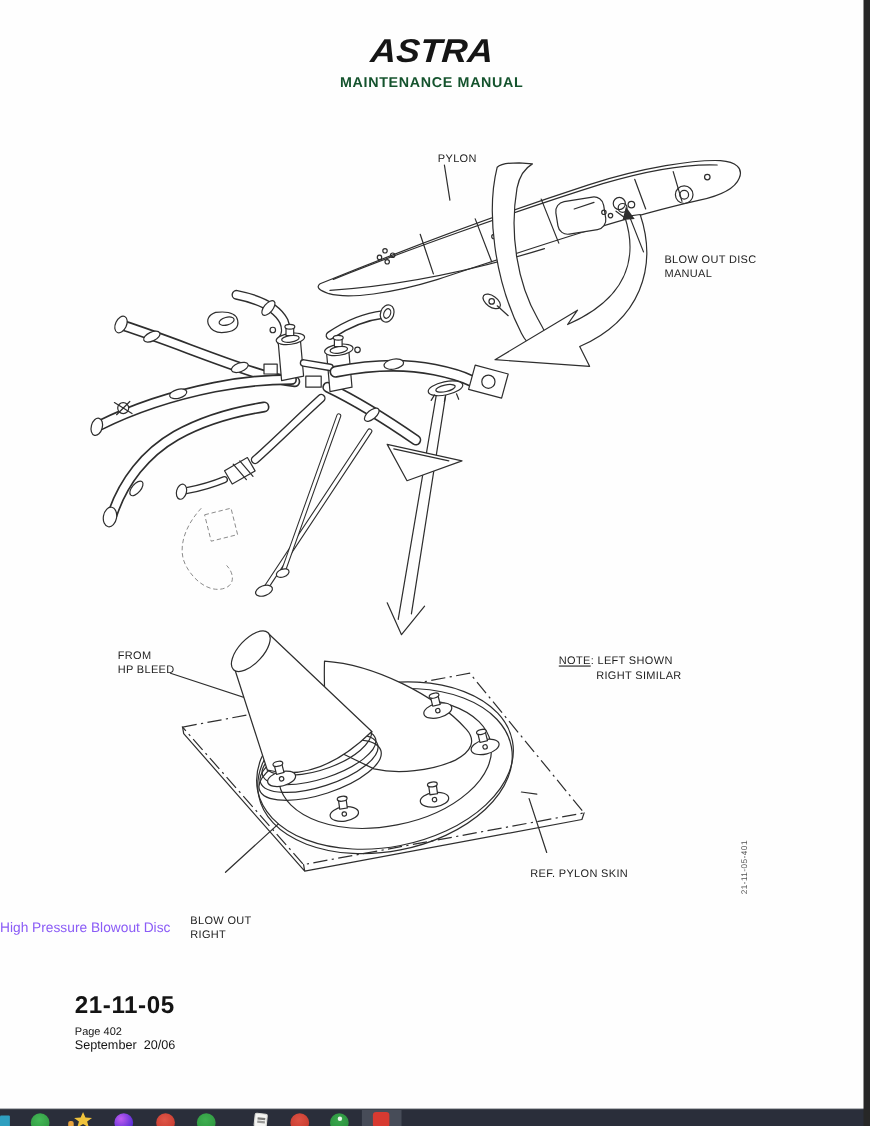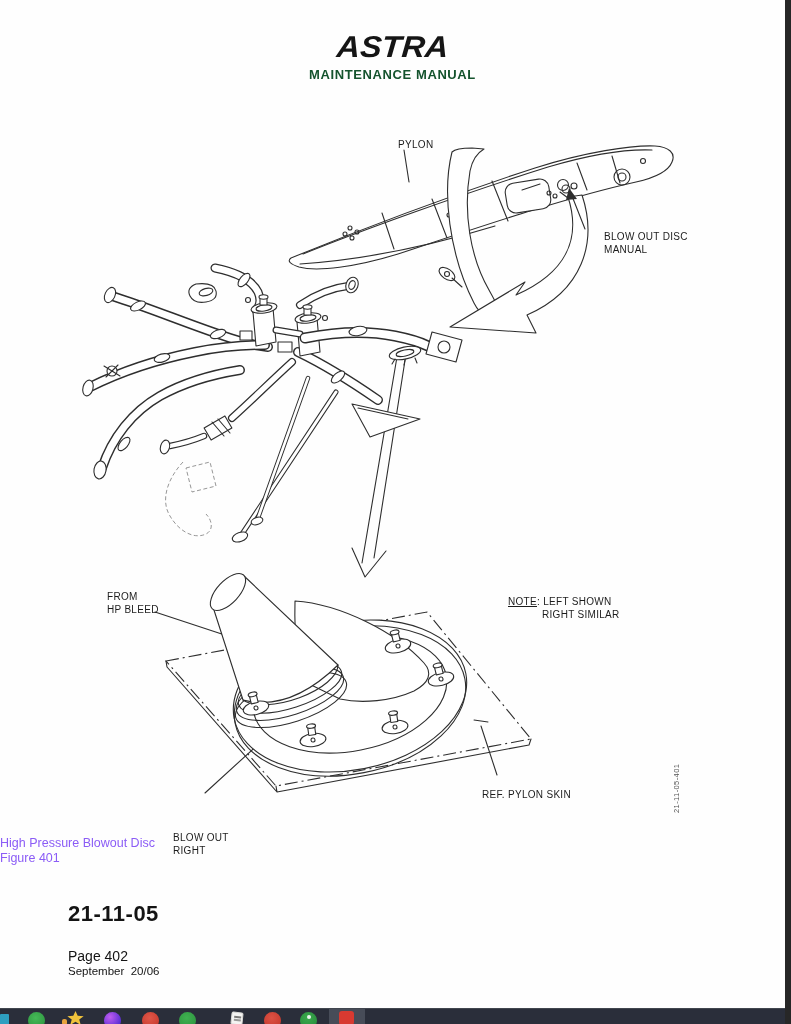--- a/index.html
+++ b/index.html
@@ -17,21 +17,21 @@
   .u { text-decoration:underline; }
 
   .side-code { position:absolute; left:672px; top:813px; font-size:7.5px; color:#555;
     transform:rotate(-90deg); transform-origin:top left; letter-spacing:0.4px; white-space:nowrap; }
 
   .caption { position:absolute; top:836px; left:0; width:675px; 
     font-size:12.5px; color:#8b5cf6; line-height:15px; }
 
   .footer { position:absolute; left:68px; top:901px; color:#141414; }
   .footer .chapter { font-size:22px; font-weight:bold; letter-spacing:0.5px; }
-  .footer .pg { font-size:14px; margin-top:21px; }
+  .footer .pg { font-size:10px; margin-top:6px; }
   .footer .dt { font-size:11.5px; margin-top:1px; white-space:pre; }
 
   
   svg.art { position:absolute; left:0; top:0; pointer-events:none; }
   .ln { fill:none; stroke:#2e2e2e; stroke-width:1.1; stroke-linecap:round; stroke-linejoin:round; }
   .lnw { fill:#ffffff; stroke:#2e2e2e; stroke-width:1.1; stroke-linejoin:round; }
   .tubeO { fill:none; stroke:#2e2e2e; stroke-linecap:round; }
   .tubeI { fill:none; stroke:#ffffff; stroke-linecap:round; }
   .ghost { fill:none; stroke:#8a8a8a; stroke-width:0.9; stroke-dasharray:4 2.5; }
   .dashdot { fill:none; stroke:#2e2e2e; stroke-width:1.1; stroke-dasharray:13 4 2 4; }
@@ -283,21 +283,20 @@
     <div>BLOW OUT</div>
     <div>RIGHT</div>
   </div>
 
   <div class="label" style="left:482px; top:777px;margin-top:12px;">REF. PYLON SKIN</div>
 
   <div class="side-code">21-11-05-401</div>
 
   <div class="caption">
     <div>High Pressure Blowout Disc</div>
-    <div>Figure 401</div>
   </div>
 
   <div class="footer">
     <div class="chapter">21-11-05</div>
     <div class="pg">Page 402</div>
     <div class="dt">September  20/06</div>
   </div>
 
   <div class="right-strip"></div>
 

